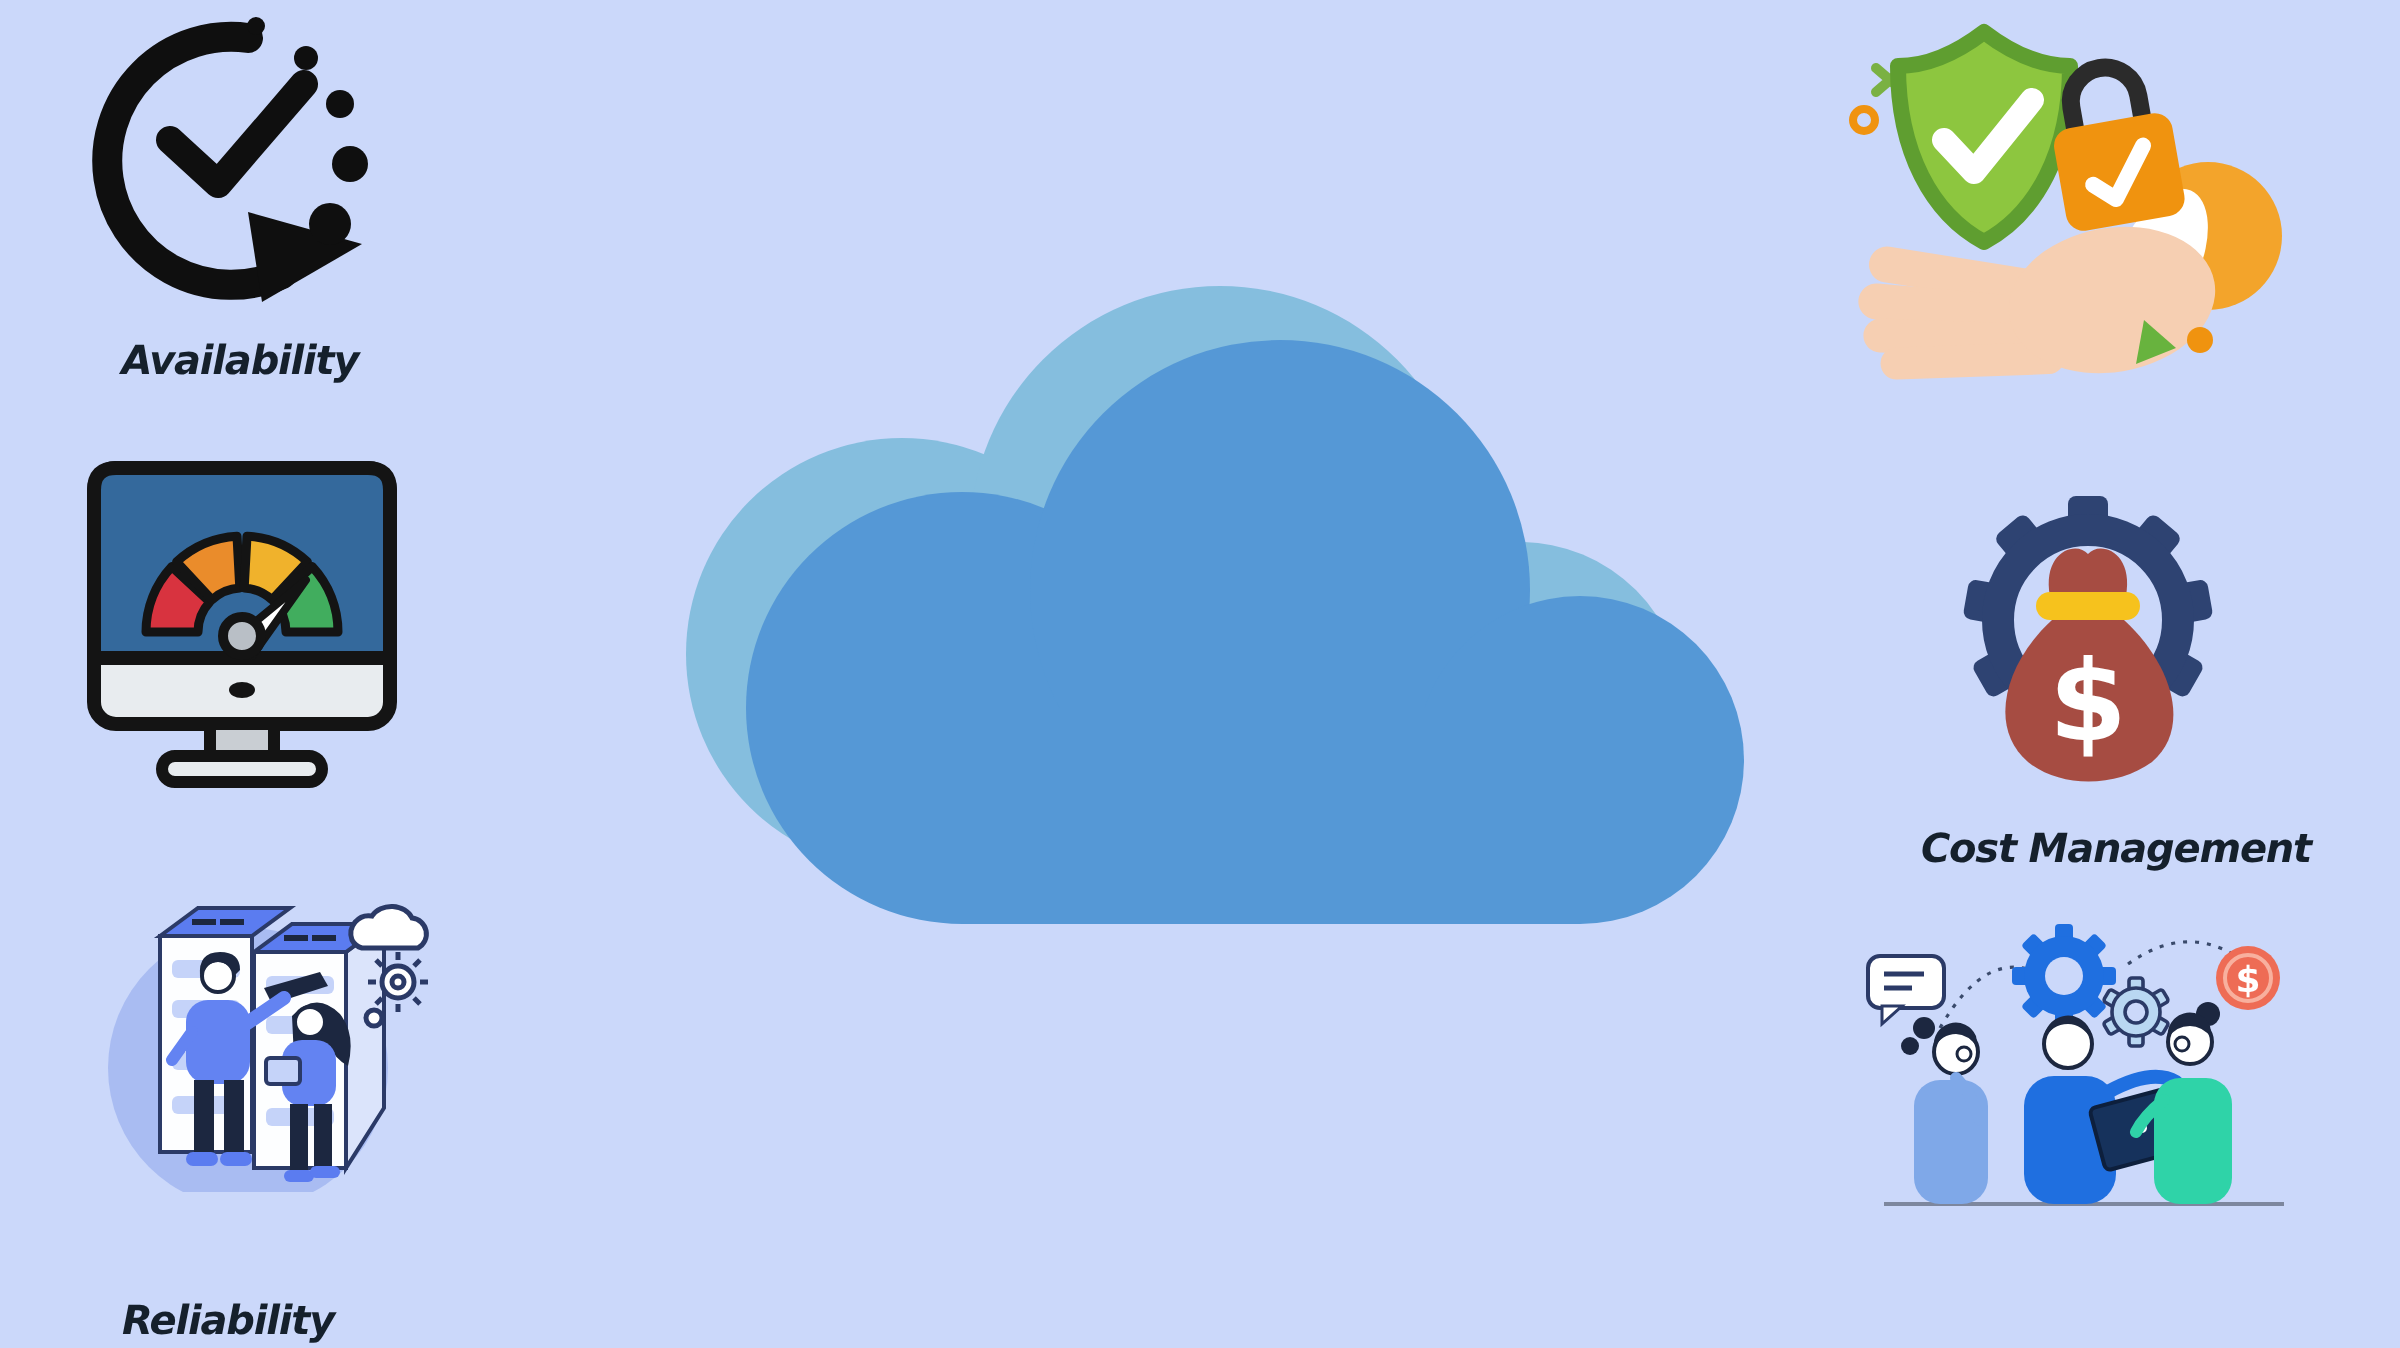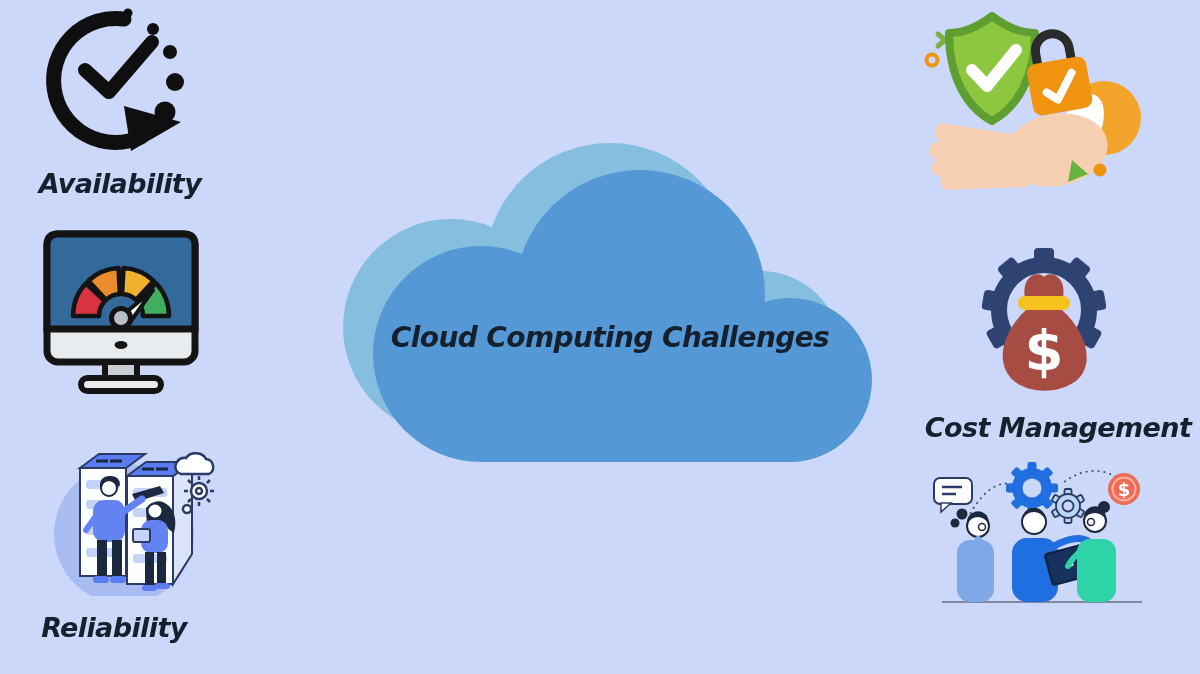--- a/index.html
+++ b/index.html
@@ -9,21 +9,21 @@
     --ink:#15202c;
   }
   html,body{margin:0;padding:0;}
   body{font-family:"DejaVu Sans","Liberation Sans",sans-serif;background:var(--bg);}
   .canvas{position:relative;width:1200px;height:674px;background:var(--bg);overflow:hidden;}
   .abs{position:absolute;}
   .label{
     position:absolute;
     font-weight:bold;font-style:italic;
     color:var(--ink);
-    font-size:27px;letter-spacing:-0.6px;
+    font-size:20px;letter-spacing:-0.6px;
     text-align:center;white-space:nowrap;
   }
   .cloud-title{
     position:absolute;left:360px;top:321px;width:500px;
     font-weight:bold;font-style:italic;font-size:28px;letter-spacing:-0.6px;
     color:var(--ink);text-align:center;white-space:nowrap;
   }
   svg{display:block;}
 </style>
 </head>
@@ -38,21 +38,20 @@
       <circle cx="460" cy="250" r="82"></circle>
       <rect x="151" y="224" width="309" height="108"></rect>
     </g>
     <g fill="#5598d6">
       <circle cx="151" cy="224" r="108"></circle>
       <circle cx="310" cy="165" r="125"></circle>
       <circle cx="460" cy="250" r="82"></circle>
       <rect x="151" y="224" width="309" height="108"></rect>
     </g>
   </svg>
-  <div class="cloud-title">Cloud Computing Challenges</div>
 
   <svg class="abs" style="left:38px;top:4px;" width="158" height="155" viewBox="0 0 158 155">
     <path d="M 86 15 A 62 62 0 1 0 103 133" fill="none" stroke="#0f0f0f" stroke-width="15" stroke-linecap="round"></path>
     <polygon points="93,147 143,118 86,102" fill="#0f0f0f"></polygon>
     <path d="M 47 66 L 71 88 L 114 38" fill="none" stroke="#0f0f0f" stroke-width="14" stroke-linecap="round" stroke-linejoin="round"></path>
     <g fill="#0f0f0f">
       <circle cx="90" cy="9" r="4.5"></circle>
       <circle cx="115" cy="25" r="6"></circle>
       <circle cx="132" cy="48" r="7"></circle>
       <circle cx="137" cy="78" r="9"></circle>
@@ -127,21 +126,21 @@
       <path d="M110,72 q12,-13 24,-1 q8,10 4,26 q-7,-4 -9,-10 l-3,9 q-9,2 -15,-3 Z" fill="#1c2740"></path>
       <circle cx="119" cy="75" r="7.5" fill="#ffffff" stroke="#1c2740" stroke-width="2"></circle>
       <rect x="105" y="84" width="27" height="33" rx="10" fill="#6383f2"></rect>
       <rect x="97" y="93" width="17" height="13" rx="2" fill="#c5d3f9" stroke="#2b3a67" stroke-width="2"></rect>
       <rect x="109" y="116" width="9" height="34" fill="#1c2740"></rect>
       <rect x="121" y="116" width="9" height="32" fill="#1c2740"></rect>
       <rect x="106" y="149" width="15" height="6" rx="3" fill="#5b7cf0"></rect>
       <rect x="119" y="147" width="15" height="6" rx="3" fill="#5b7cf0"></rect>
     </g>
   </svg>
-  <div class="label" style="left:8px;top:612px;width:212px;">Reliability</div>
+  <div class="label" style="left:8px;top:648px;width:212px;">Reliability</div>
 
   <svg class="abs" style="left:922px;top:2px;" width="222" height="196" viewBox="0 0 222 196">
     <g stroke="#7ab143" stroke-width="5" stroke-linecap="round">
       <path d="M16,32 L30,44 M30,32 L16,44"></path>
     </g>
     <circle cx="10" cy="58" r="5.5" fill="none" stroke="#f0930f" stroke-width="4"></circle>
     <circle cx="182" cy="116" r="37" fill="#f3a42b"></circle>
     <ellipse cx="158" cy="128" rx="20" ry="38" fill="#ffffff" transform="rotate(24 158 128)"></ellipse>
     <g fill="#f6cfb2">
       <rect x="14" y="120" width="104" height="18" rx="9" transform="rotate(9 14 120)"></rect>

